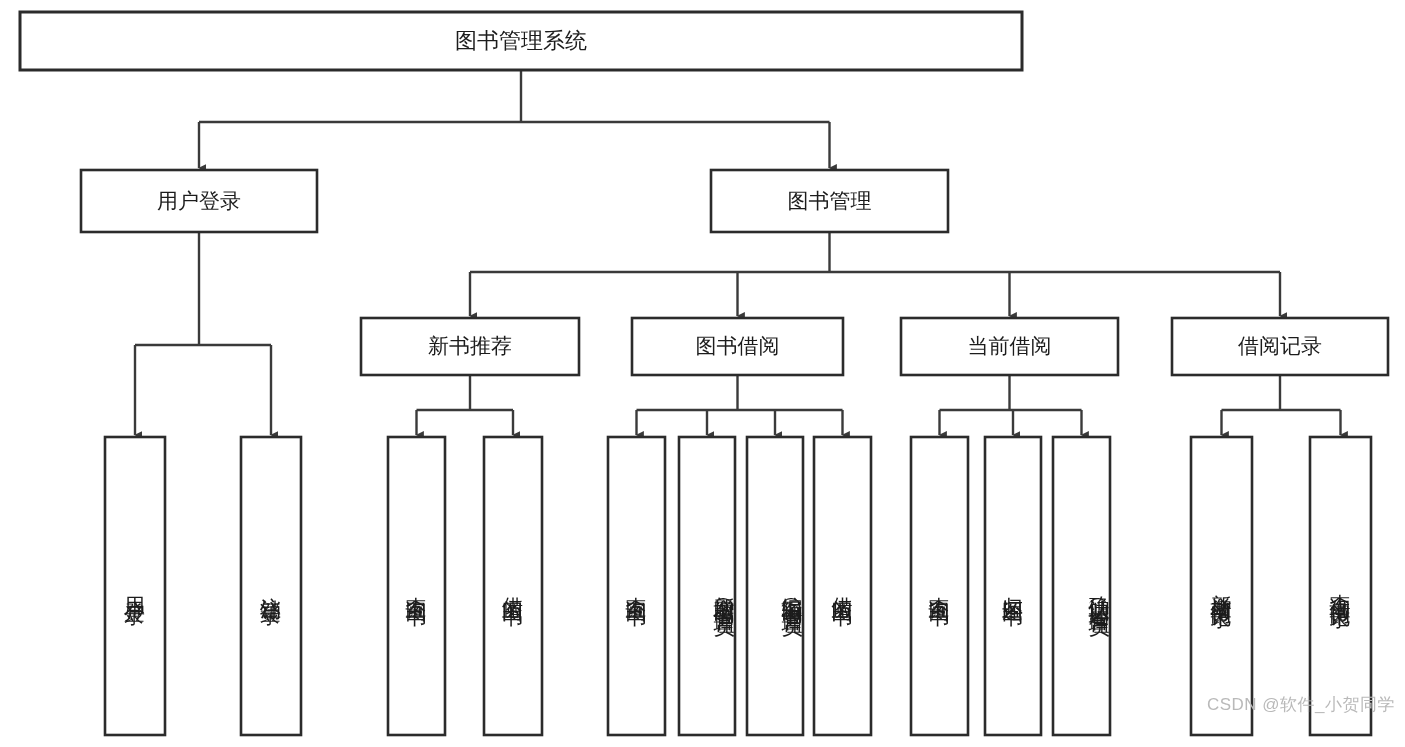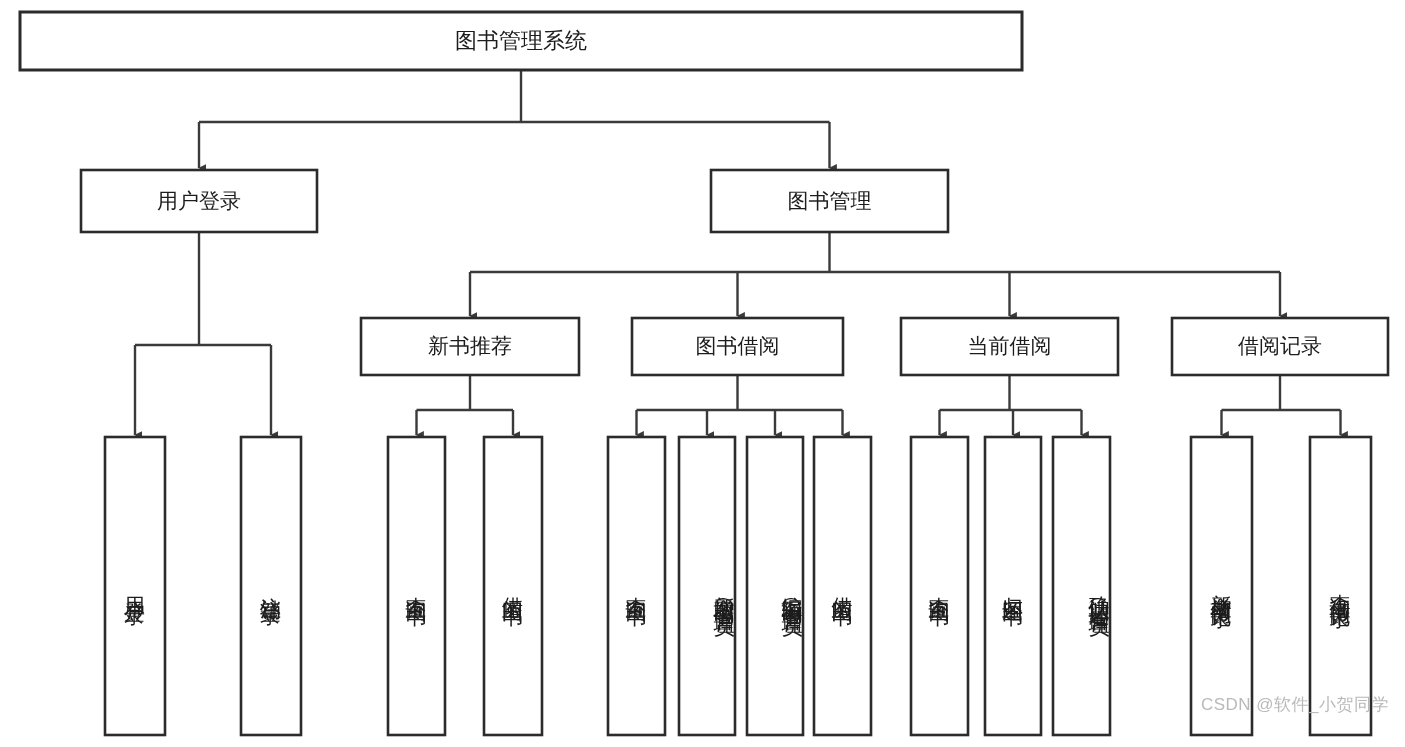--- a/index.html
+++ b/index.html
@@ -68,21 +68,21 @@
     align-items: flex-start;
     justify-content: center;
     white-space: nowrap;
     pointer-events: none;
   }
   .vlabel.mid {
     align-items: center;
   }
   .watermark {
     position: absolute;
-    right: 16px;
+    right: 10px;
     bottom: 6px;
     font-family: "Liberation Sans", "DejaVu Sans", sans-serif;
     font-size: 17px;
     color: #b9b9b9;
     letter-spacing: 0.5px;
     white-space: nowrap;
     margin-top: 20px;
   }
 </style>
 </head>

